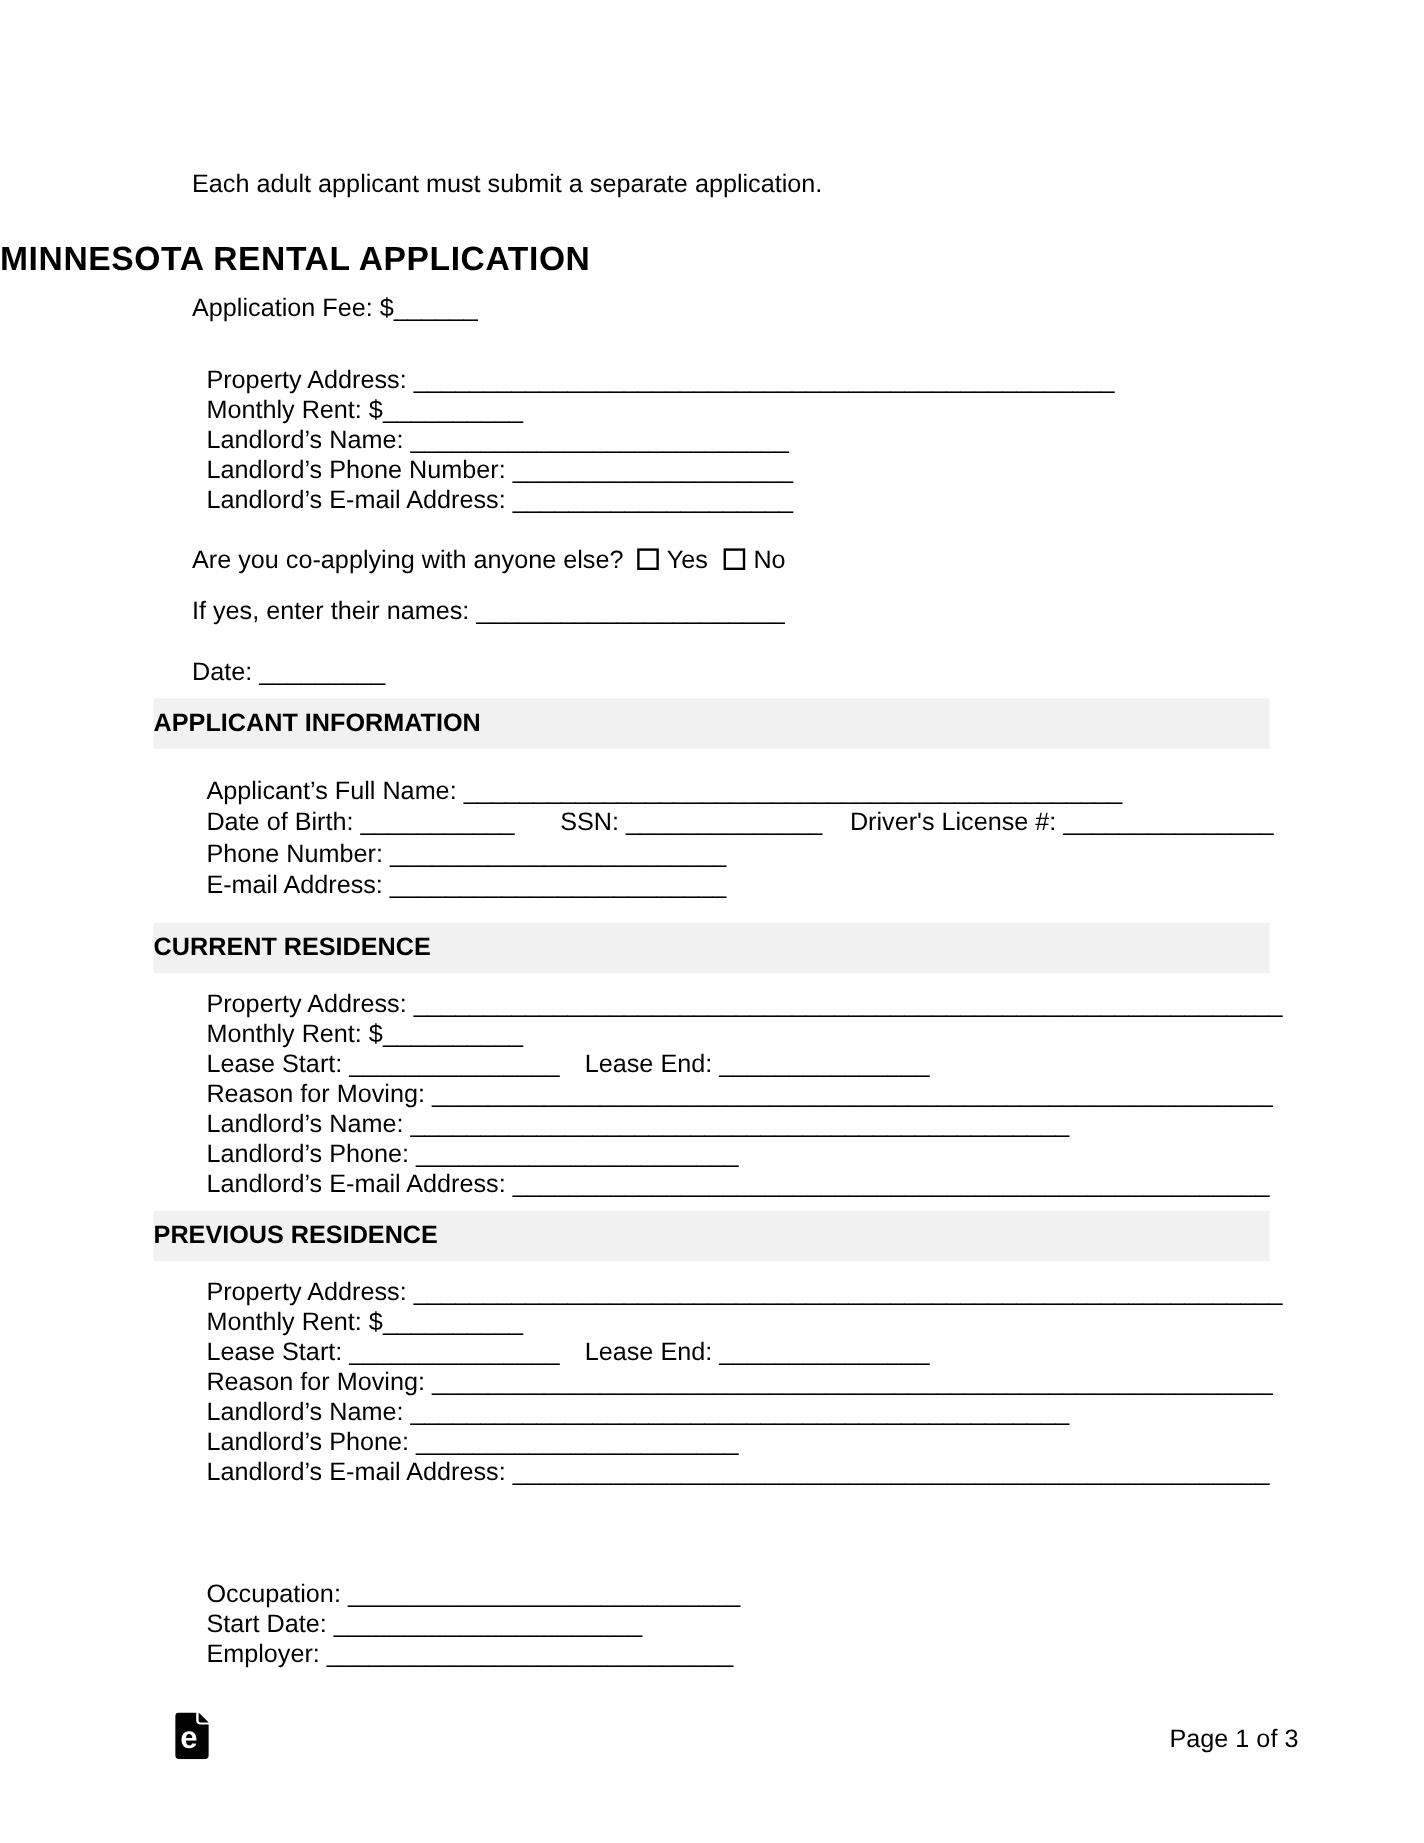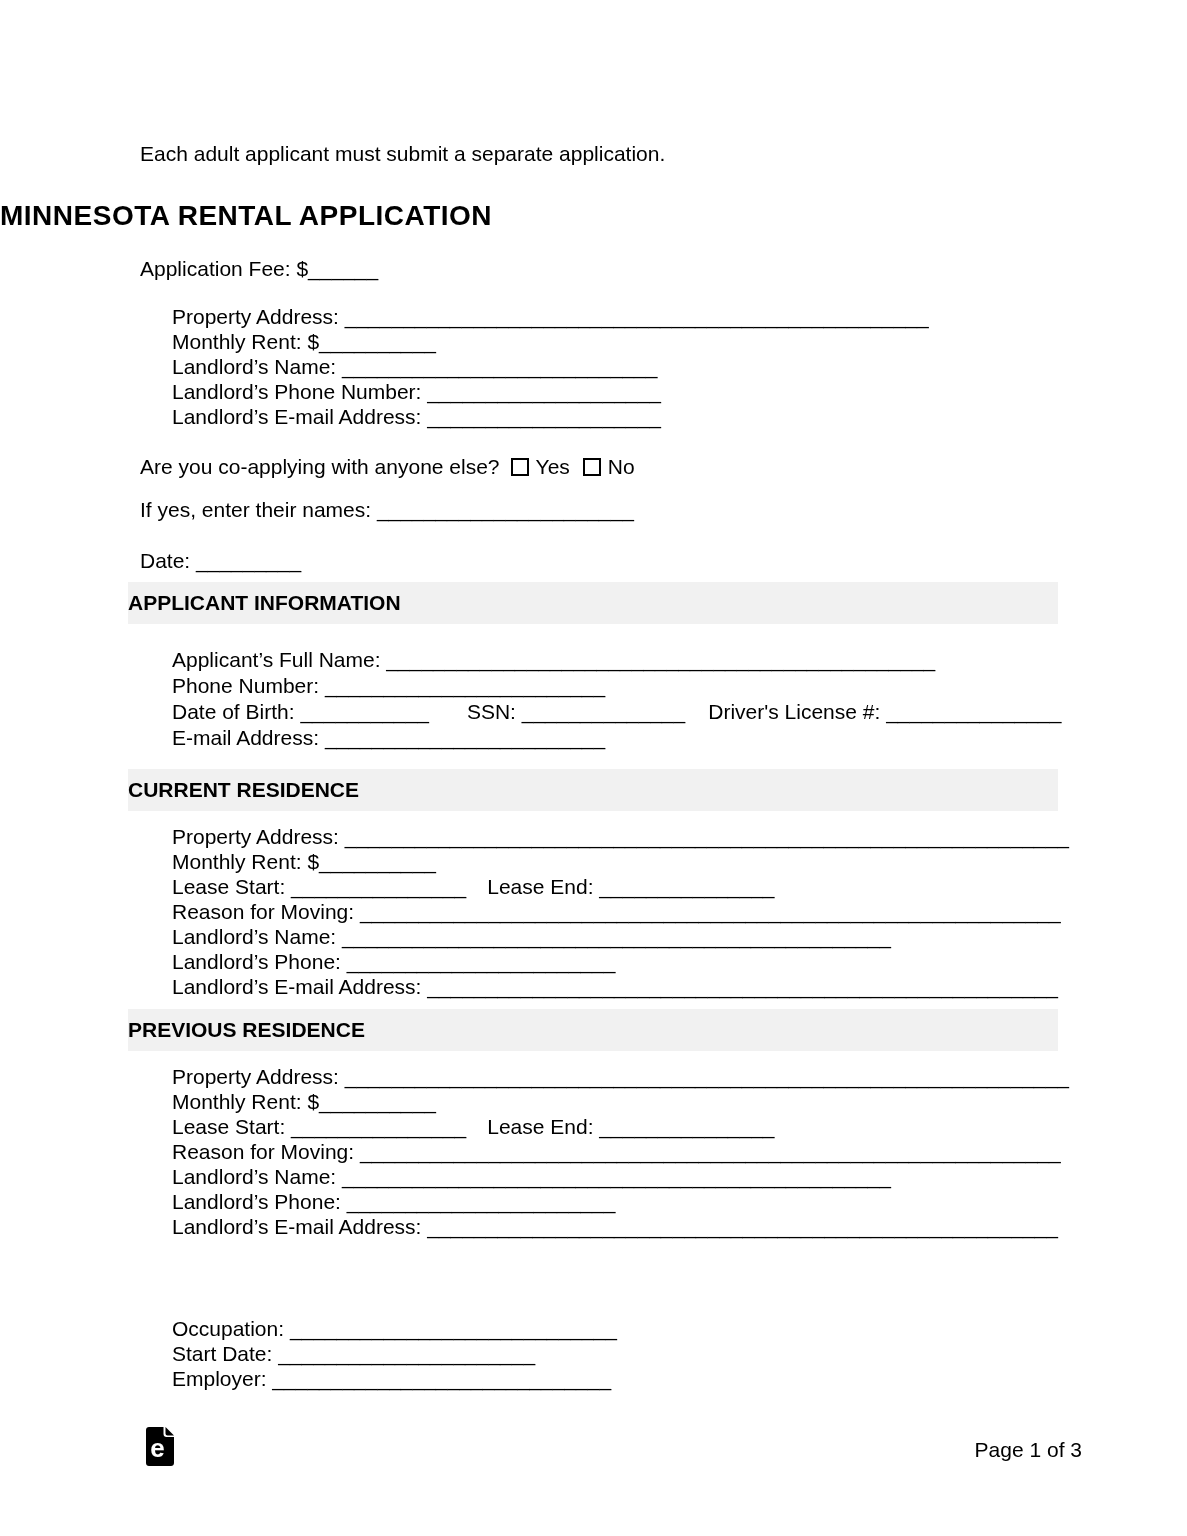--- a/index.html
+++ b/index.html
@@ -7,21 +7,21 @@
     position: relative;
     width: 1187px;
     height: 1536px;
     background: #ffffff;
     font-family: "Liberation Sans", "DejaVu Sans", sans-serif;
     font-size: 21px;
     color: #000000;
     overflow: hidden;
   }
   .abs { position: absolute; left: 140px; }
-  .line { line-height: 25px; white-space: nowrap; }
+  .line { line-height: 25px; white-space: nowrap; margin-left: 20px; }
   .block div { line-height: 25px; white-space: nowrap; margin-left: 32px; }
   .block.lh26 div { line-height: 26px; }
   .title {
     position: absolute;
     top: 199px;
     left: 0;
     width: 100%;
     margin: 0;
     text-align: left;
     font-size: 28px;
@@ -57,21 +57,21 @@
 </style>
 </head>
 <body>
 
 <div class="page">
 
   <div class="abs line" style="top:141px">Each adult applicant must submit a separate application.</div>
 
   <h1 class="title">MINNESOTA RENTAL APPLICATION</h1>
 
-  <div class="abs line" style="top:256px">Application Fee: $______</div>
+  <div class="abs line" style="top:244px">Application Fee: $______</div>
 
   <div class="abs block" style="top:304px">
     <div>Property Address: __________________________________________________</div>
     <div>Monthly Rent: $__________</div>
     <div>Landlord’s Name: ___________________________</div>
     <div>Landlord’s Phone Number: ____________________</div>
     <div>Landlord’s E-mail Address: ____________________</div>
   </div>
 
   <div class="abs line" style="top:454px">
@@ -81,24 +81,24 @@
   <div class="abs line" style="top:497px">If yes, enter their names: ______________________</div>
 
   <div class="abs line" style="top:548px">Date: _________</div>
 
   <div class="bar" style="top:582px">
     <span>APPLICANT INFORMATION</span>
   </div>
 
   <div class="abs block lh26" style="top:647px">
     <div>Applicant’s Full Name: _______________________________________________</div>
-    <div>Phone Number: ________________________</div>
     <div>
       <span>Date of Birth: ___________</span><span class="gap-ssn">SSN: ______________</span><span class="gap-dl">Driver's License #: _______________</span>
     </div>
+    <div>Phone Number: ________________________</div>
     <div>E-mail Address: ________________________</div>
   </div>
 
   <div class="bar" style="top:769px">
     <span>CURRENT RESIDENCE</span>
   </div>
 
   <div class="abs block" style="top:824px">
     <div>Property Address: ______________________________________________________________</div>
     <div>Monthly Rent: $__________</div>

